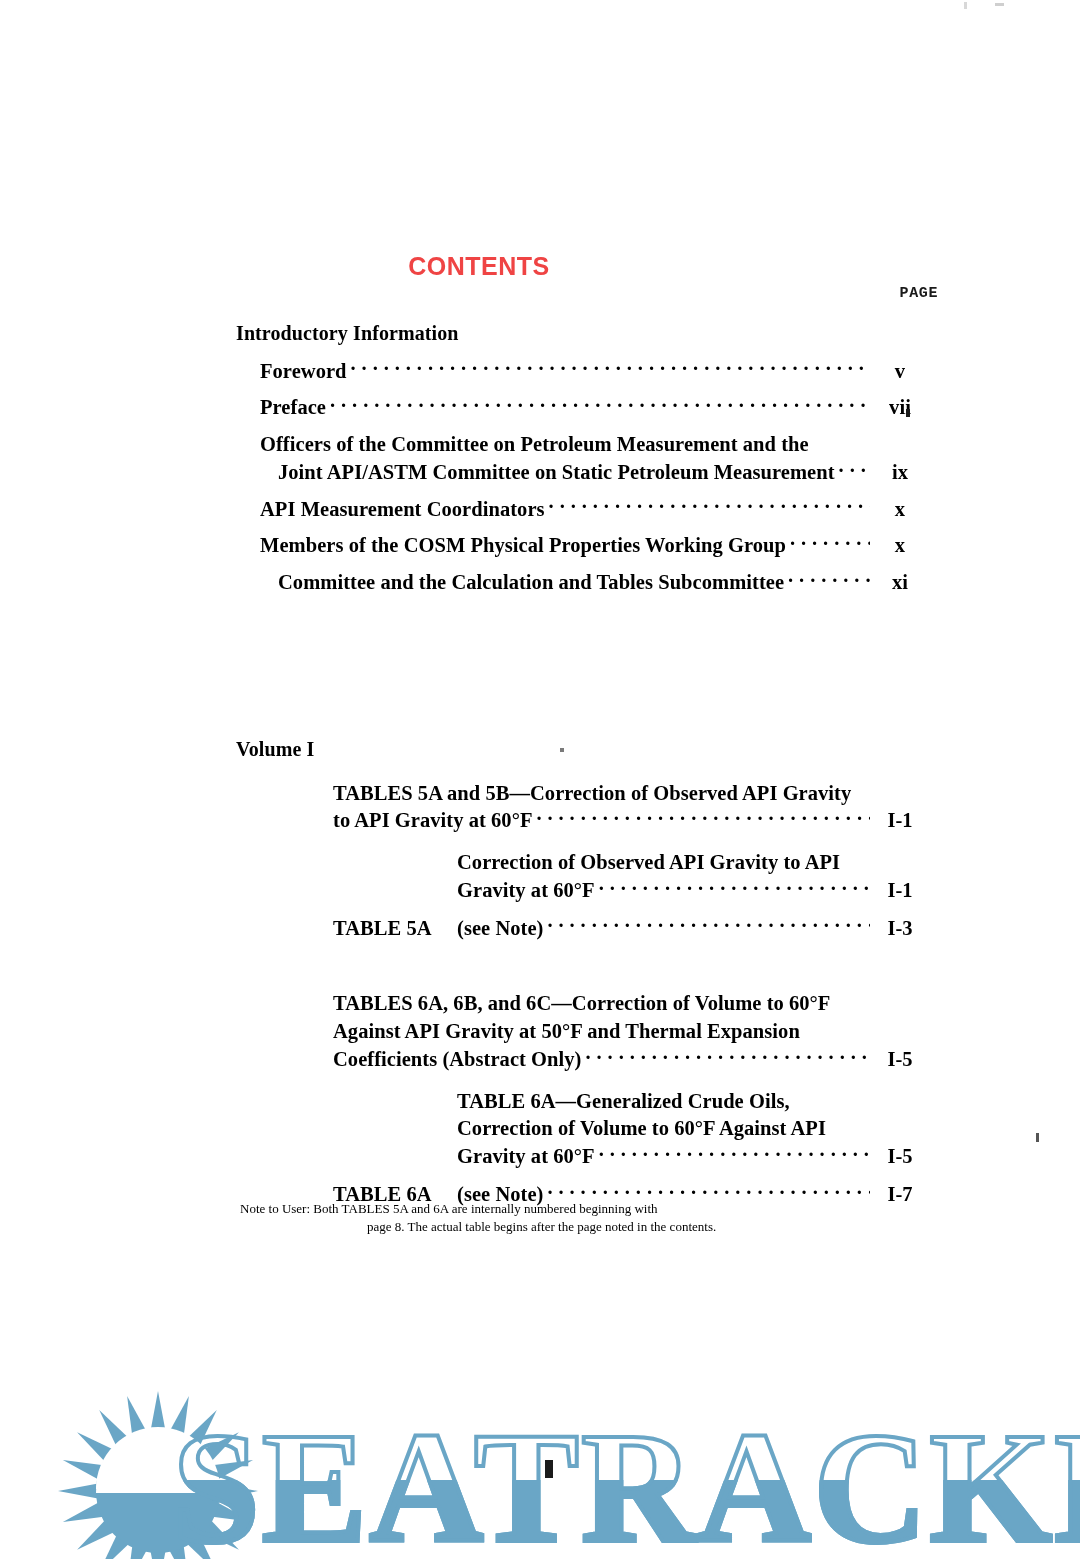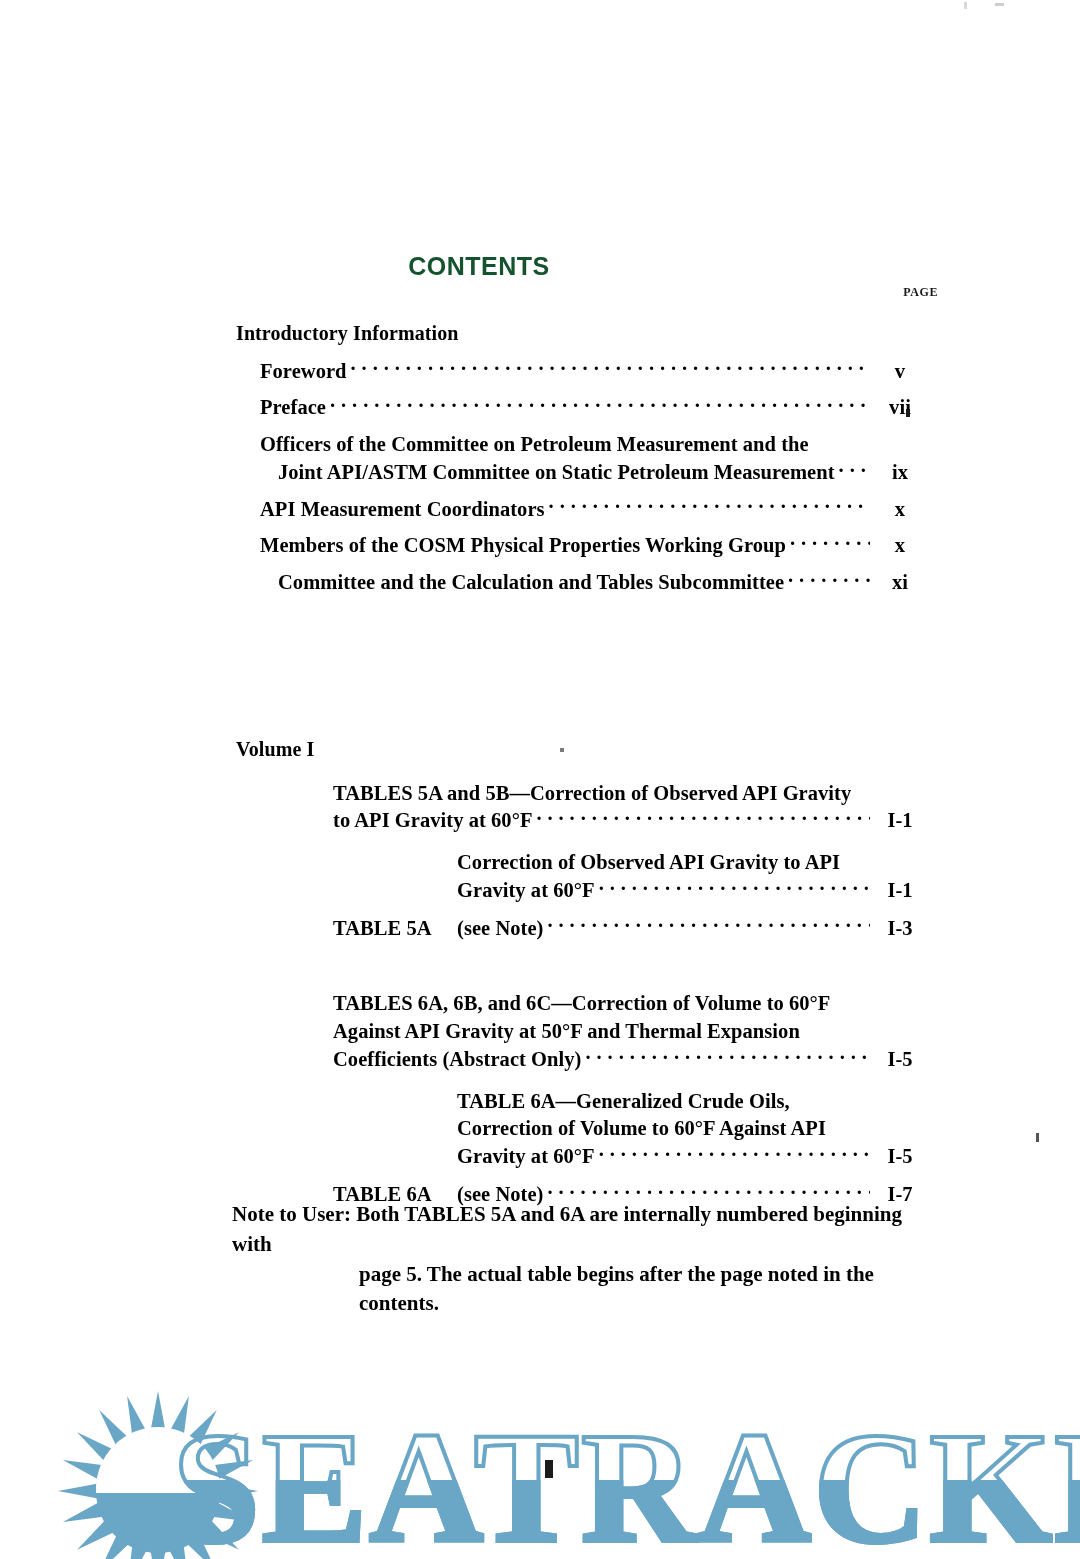--- a/index.html
+++ b/index.html
@@ -26,30 +26,30 @@
   .contents-heading {
     position: absolute;
     left: 0;
     top: 252px;
     width: 958px;
     text-align: center;
     font-family: "Liberation Sans", "DejaVu Sans", sans-serif;
     font-weight: bold;
     font-size: 25px;
     letter-spacing: 0.5px;
-    color: #14532d;
+    color: #ef4444;
   }
 
   .page-label {
     position: absolute;
     right: 142px;
     top: 285px;
-    font-family: Liberation Serif, serif;
+    font-family: Liberation Mono, monospace;
     font-weight: bold;
-    font-size: 12px;
+    font-size: 15px;
     letter-spacing: 0.6px;
     color: #1a1a1a;
   }
 
   
   .toc {
     position: absolute;
     left: 236px;
     width: 688px;
   }
@@ -111,25 +111,25 @@
 
   .tbl-label {
     display: inline-block;
     width: 124px;
     flex: 0 0 124px;
   }
 
   
   .note {
     position: absolute;
-    left: 232px;
+    left: 240px;
     top: 1200px;
     width: 690px;
-    font-size: 21px;
-    font-weight: 700;
+    font-size: 13px;
+    font-weight: 400;
     line-height: 1.42;
   }
   .note .note-lead { }
   .note .note-second {
     display: block;
     padding-left: 127px;
   }
 
   
   .artifact {
@@ -306,21 +306,21 @@
         <span class="leader"></span>
         <span class="pnum">I-7</span>
       </div>
     </div>
   </div>
 
   <div class="artifact" id="artifact-right"></div>
 
   <div class="note">
     <span class="note-lead">Note to User:  Both TABLES 5A and 6A are internally numbered beginning with</span>
-    <span class="note-second">page 5. The actual table begins after the page noted in the contents.</span>
+    <span class="note-second">page 8. The actual table begins after the page noted in the contents.</span>
   </div>
 
   <div class="artifact" id="artifact-preface"></div>
 
   <div class="watermark">
     <svg class="wm-svg" width="1080" height="176" viewBox="0 0 1080 176" xmlns="http://www.w3.org/2000/svg" aria-hidden="true">
       <defs>
 
         <clipPath id="wm-bottom-clip">
           <rect x="0" y="97" width="1080" height="90"></rect>

